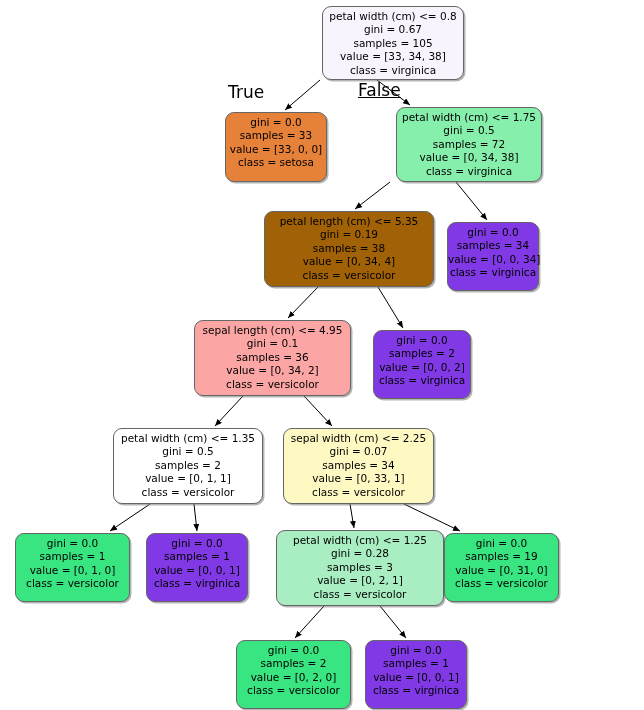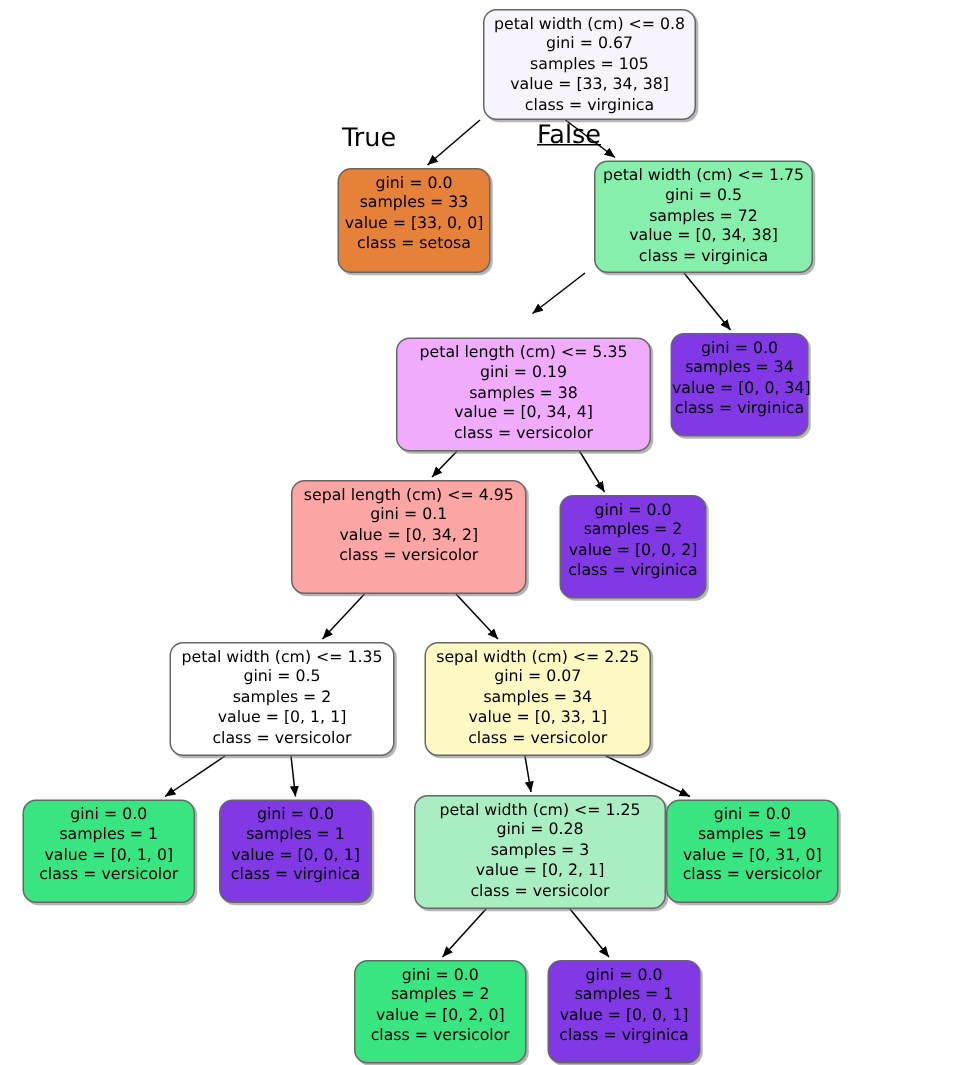--- a/index.html
+++ b/index.html
@@ -96,36 +96,37 @@
         <span class="ln">value = [33, 0, 0]</span>
         <span class="ln">class = setosa</span>
       </div>
       <div class="node" style="left: 348px; top: 107px; width: 146px; height: 75px; background: #86efac; border-color: rgb(102, 102, 102); margin-left: 48px;">
         <span class="ln">petal width (cm) &lt;= 1.75</span>
         <span class="ln">gini = 0.5</span>
         <span class="ln">samples = 72</span>
         <span class="ln">value = [0, 34, 38]</span>
         <span class="ln">class = virginica</span>
       </div>
-      <div class="node" style="left: 264px; top: 225px; width: 170px; height: 76px; background: #f0abfc; border-color: rgb(102, 102, 102);">
+      <div class="node" style="left: 264px; top: 211px; width: 170px; height: 76px; background: #a16207; border-color: rgb(102, 102, 102);">
         <span class="ln">petal length (cm) &lt;= 5.35</span>
         <span class="ln">gini = 0.19</span>
         <span class="ln">samples = 38</span>
         <span class="ln">value = [0, 34, 4]</span>
         <span class="ln">class = versicolor</span>
       </div>
       <div class="node" style="left: 447px; top: 222px; width: 92px; height: 69px; background: rgb(129, 57, 229); border-color: rgb(102, 102, 102);">
         <span class="ln">gini = 0.0</span>
         <span class="ln">samples = 34</span>
         <span class="ln">value = [0, 0, 34]</span>
         <span class="ln">class = virginica</span>
       </div>
       <div class="node" style="left: 194px; top: 320px; width: 157px; height: 76px; background: #fca5a5; border-color: rgb(102, 102, 102);">
         <span class="ln">sepal length (cm) &lt;= 4.95</span>
         <span class="ln">gini = 0.1</span>
+        <span class="ln">samples = 36</span>
         <span class="ln">value = [0, 34, 2]</span>
         <span class="ln">class = versicolor</span>
       </div>
       <div class="node" style="left: 373px; top: 330px; width: 98px; height: 69px; background: rgb(129, 57, 229); border-color: rgb(102, 102, 102);">
         <span class="ln">gini = 0.0</span>
         <span class="ln">samples = 2</span>
         <span class="ln">value = [0, 0, 2]</span>
         <span class="ln">class = virginica</span>
       </div>
       <div class="node" style="left: 113px; top: 428px; width: 150px; height: 76px; background: rgb(255, 255, 255); border-color: rgb(102, 102, 102);">

